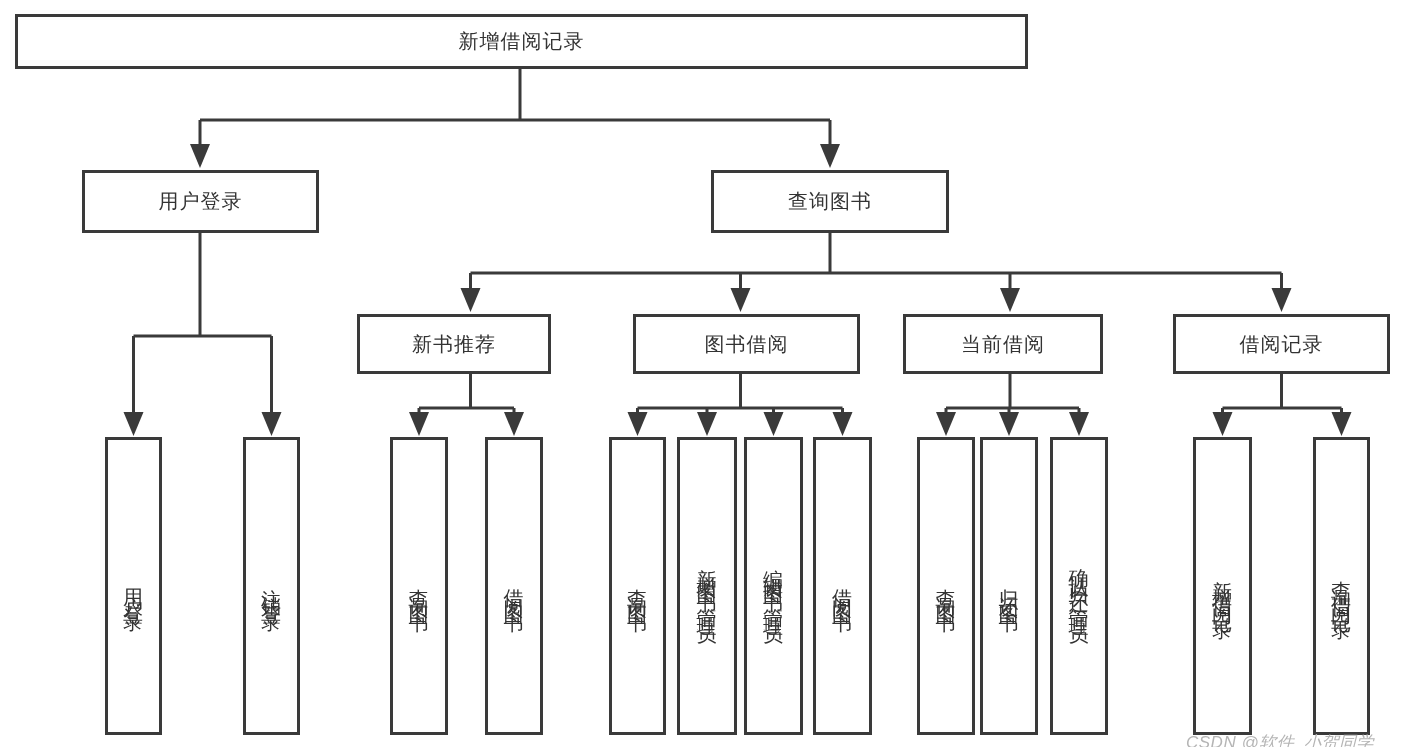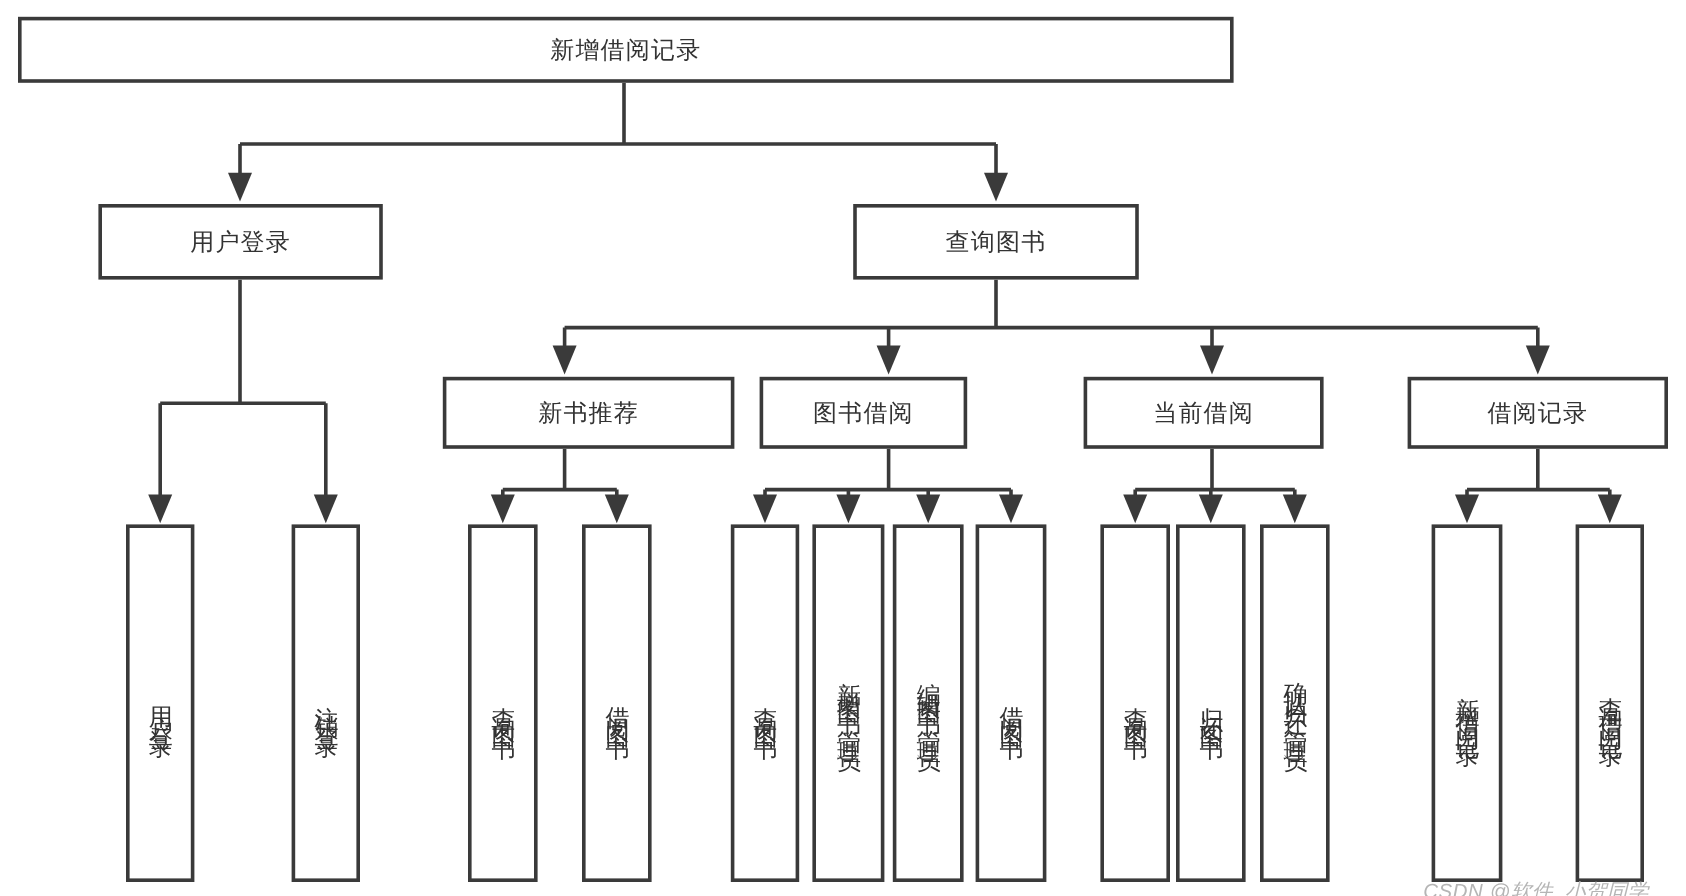--- a/index.html
+++ b/index.html
@@ -43,22 +43,22 @@
     padding-top: 6px;
   }
   
   .n-root   { left: 15px;  top: 14px;  width: 1013px; height: 55px; }
   
   .n-l2 { top: 170px; height: 63px; }
   .n-login  { left: 82px;  width: 237px; }
   .n-manage { left: 711px; width: 238px; }
   
   .n-l3 { top: 314px; height: 60px; }
-  .n-nb { left: 369px;  width: 243px; }
-  .n-bb { left: 633px;  width: 173px; }
+  .n-nb { left: 357px;  width: 194px; }
+  .n-bb { left: 633px;  width: 227px; }
   .n-cb { left: 903px;  width: 200px; }
   .n-br { left: 1173px; width: 217px; }
   
   .leaf { top: 437px; height: 298px; }
   .lf1  { left: 105px;  width: 57px; }
   .lf2  { left: 243px;  width: 57px; }
   .lf3  { left: 390px;  width: 58px; }
   .lf4  { left: 485px;  width: 58px; }
   .lf5  { left: 609px;  width: 57px; }
   .lf6  { left: 677px;  width: 60px; }

